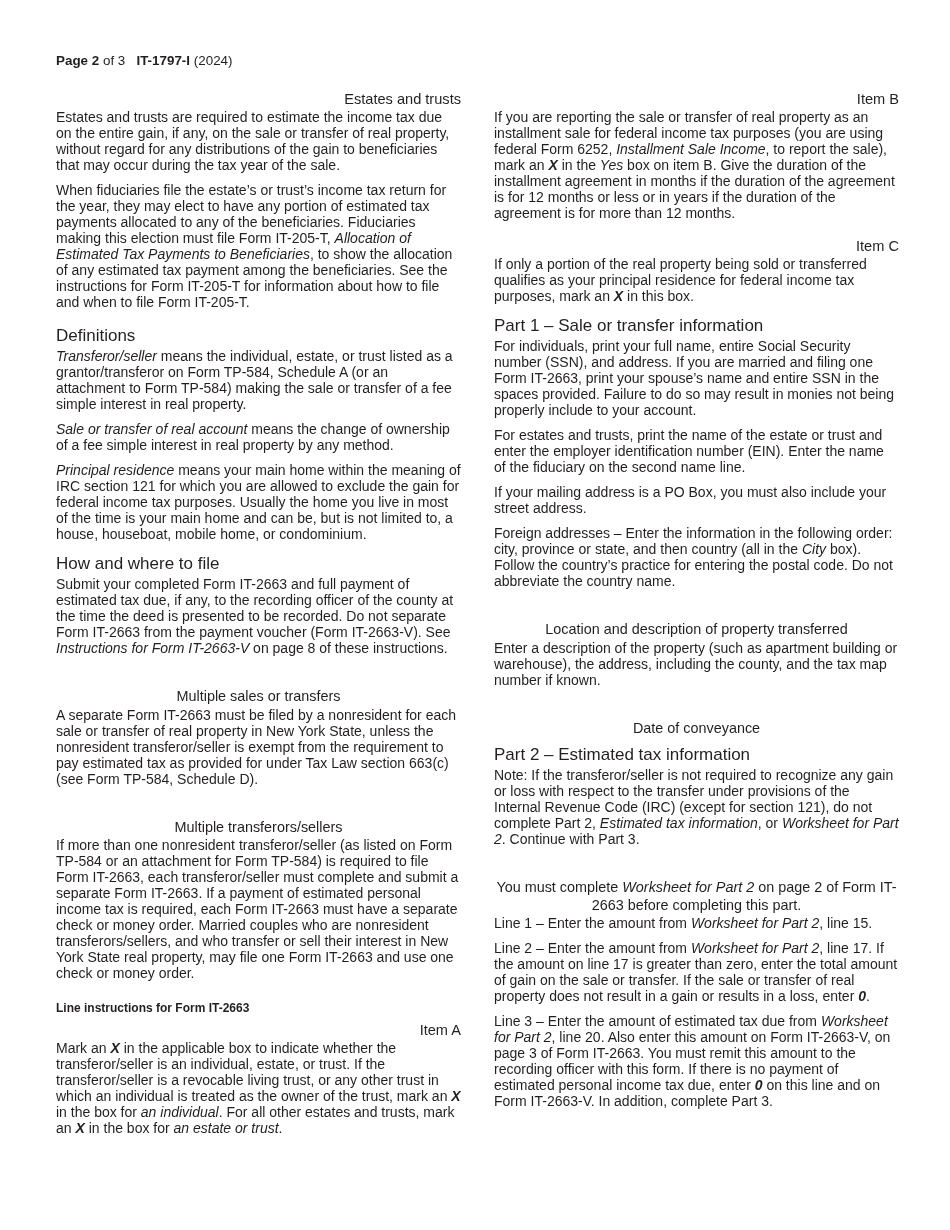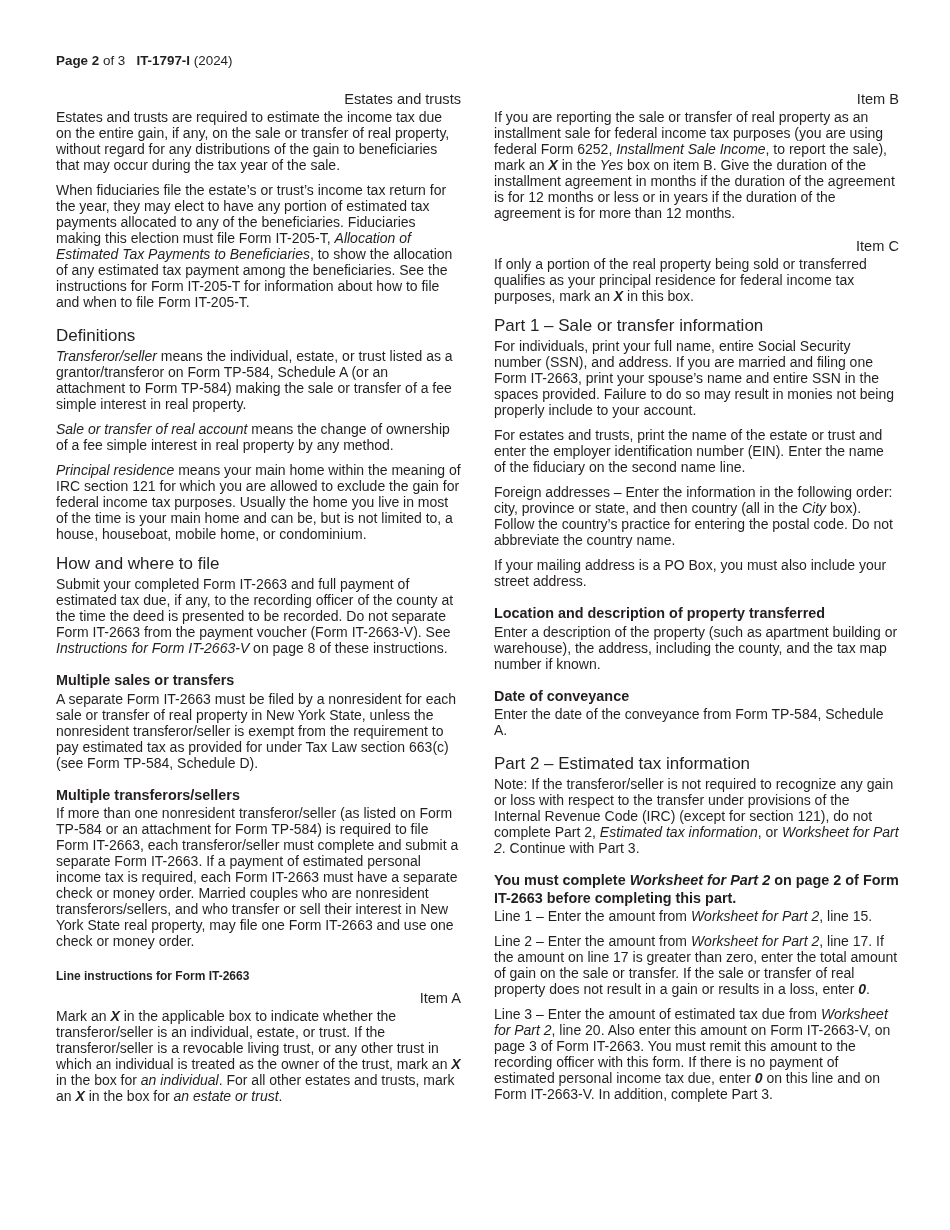--- a/index.html
+++ b/index.html
@@ -11,21 +11,21 @@
     position: absolute; left: 56px; top: 53px;
     font-size: 13.4px; line-height: 16px; white-space: nowrap;
   }
   .page-header .b { font-weight: bold; }
   .col { position: absolute; top: 90px; width: 405px; }
   .col-left { left: 56px; }
   .col-right { left: 494px; width: 405px; }
   h2.sec-h { font-size: 17px; font-weight: normal; margin: 0 0 2px 0; line-height: 20px; }
   h3.sec-h { font-size: 14.6px; font-weight: normal; margin: 0 0 1px 0; line-height: 18px; text-align: right; }
   h1.sec-h { font-size: 12px; font-weight: bold; margin: 0 0 2px 0; line-height: 22px; }
-  h4.sec-h { font-size: 14.4px; font-weight: bold; margin: 0 0 1px 0; line-height: 17.5px; }
+  h4.sec-h { font-size: 14.4px; font-weight: normal; margin: 16px 0 1px 0; line-height: 17.5px; text-align: center; }
   p.para { font-size: 14px; line-height: 16px; margin: 0 0 9px 0; }
   .i { font-style: italic; }
   .b { font-weight: normal; }
   .bi { font-weight: bold; font-style: italic; }
   .sp-1 { height: 7px; }
   .sp-3 { height: 3px; }
 </style>
 </head>
 <body>
 
@@ -63,28 +63,27 @@
 <div class="col col-right">
     <h3 class="sec-h">Item B</h3>
     <p class="para"><span>If you are reporting the sale or transfer of real property as an installment sale for federal income tax purposes (you are using federal Form 6252, </span><span class="i">Installment Sale Income</span><span>, to report the sale), mark an </span><span class="bi">X</span><span> in the </span><span class="i">Yes</span><span> box on item B. Give the duration of the installment agreement in months if the duration of the agreement is for 12 months or less or in years if the duration of the agreement is for more than 12 months.</span></p>
     <div class="sp-1"></div>
     <h3 class="sec-h">Item C</h3>
     <p class="para"><span>If only a portion of the real property being sold or transferred qualifies as your principal residence for federal income tax purposes, mark an </span><span class="bi">X</span><span> in this box.</span></p>
     <div class="sp-3"></div>
     <h2 class="sec-h">Part 1 – Sale or transfer information</h2>
     <p class="para"><span>For individuals, print your full name, </span><span class="b">entire</span><span> Social Security number (SSN), and address. If you are married and filing one Form IT-2663, print your spouse’s name and </span><span class="b">entire</span><span> SSN in the spaces provided. Failure to do so may result in monies not being properly include to your account.</span></p>
     <p class="para"><span>For estates and trusts, print the name of the estate or trust and enter the employer identification number (EIN). Enter the name of the fiduciary on the second name line.</span></p>
+    <p class="para"><span>If your mailing address is a PO Box, you must also include your street address.</span></p>
     <p class="para"><span class="b">Foreign addresses –</span><span> Enter the information in the following order: city, province or state, and then country (all in the </span><span class="i">City</span><span> box). Follow the country’s practice for entering the postal code. </span><span class="b">Do not abbreviate the country name.</span></p>
-    <p class="para"><span>If your mailing address is a PO Box, you must also include your street address.</span></p>
     <div class="sp-1"></div>
     <h4 class="sec-h">Location and description of property transferred</h4>
     <p class="para"><span>Enter a description of the property (such as apartment building or warehouse), the address, including the county, and the tax map number if known.</span></p>
     <div class="sp-1"></div>
     <h4 class="sec-h">Date of conveyance</h4>
-    <p class="para"><span>Enter the date of the conveyance from Form TP-584, Schedule A.</span></p>
     <div class="sp-1"></div>
     <h2 class="sec-h">Part 2 – Estimated tax information</h2>
     <p class="para"><span class="b">Note:</span><span> If the transferor/seller is not required to recognize any gain or loss with respect to the transfer under provisions of the Internal Revenue Code (IRC) (except for section 121), do not complete Part 2, </span><span class="i">Estimated tax information</span><span>, or </span><span class="i">Worksheet for Part 2</span><span>. Continue with Part 3.</span></p>
     <div class="sp-1"></div>
     <h4 class="sec-h"><span>You must complete </span><span class="i">Worksheet for Part 2</span><span> on page 2 of Form IT-2663 before completing this part.</span></h4>
     <p class="para"><span class="b">Line 1 –</span><span> Enter the amount from </span><span class="i">Worksheet for Part 2</span><span>, line 15.</span></p>
     <p class="para"><span class="b">Line 2 –</span><span> Enter the amount from </span><span class="i">Worksheet for Part 2</span><span>, line 17. If the amount on line 17 is greater than zero, enter the </span><span class="b">total</span><span> amount of gain on the sale or transfer. If the sale or transfer of real property does not result in a gain or results in a loss, enter </span><span class="bi">0</span><span>.</span></p>
     <p class="para"><span class="b">Line 3 –</span><span> Enter the amount of estimated tax due from </span><span class="i">Worksheet for Part 2</span><span>, line 20. Also enter this amount on Form IT-2663-V, on page 3 of Form IT-2663. You </span><span class="b">must</span><span> remit this amount to the recording officer with this form. If there is no payment of estimated personal income tax due, enter </span><span class="bi">0</span><span> on this line and on Form IT-2663-V. In addition, complete Part 3.</span></p>
   </div>
 

